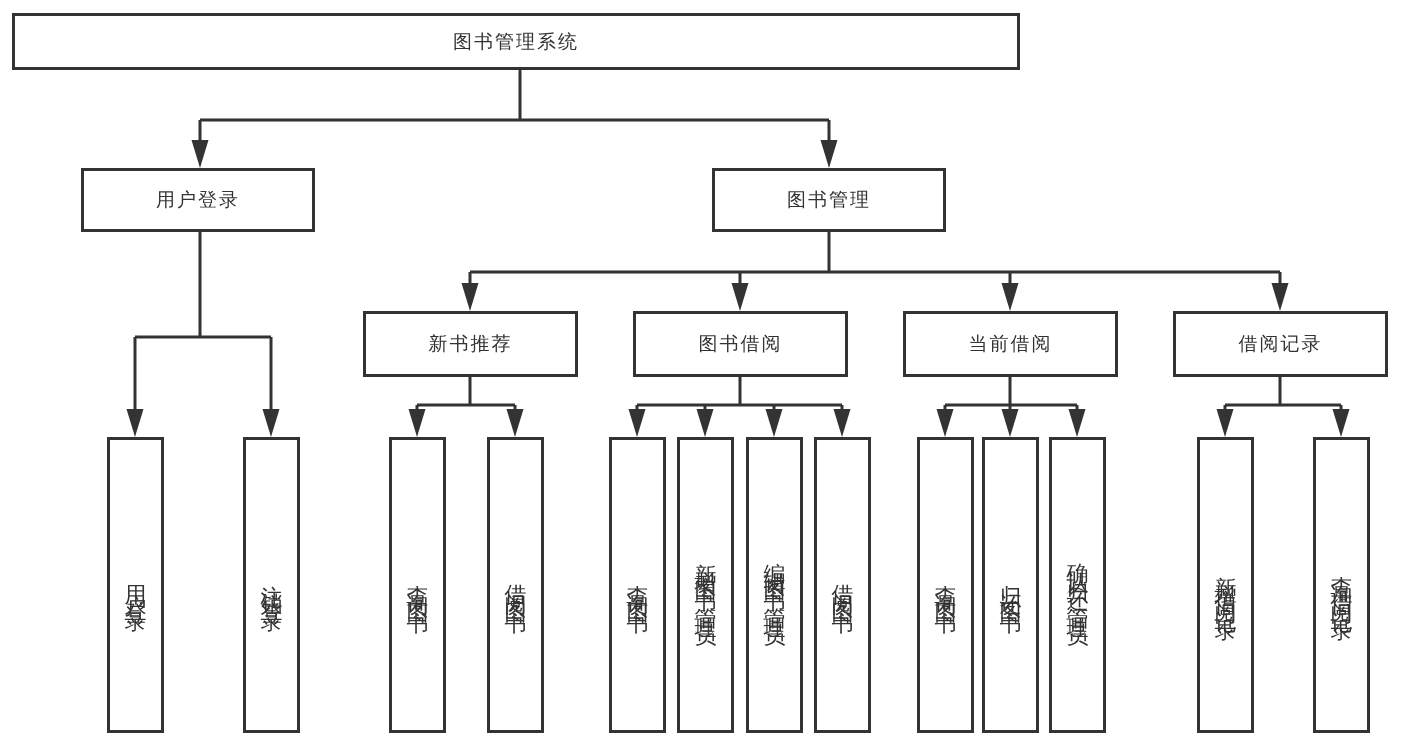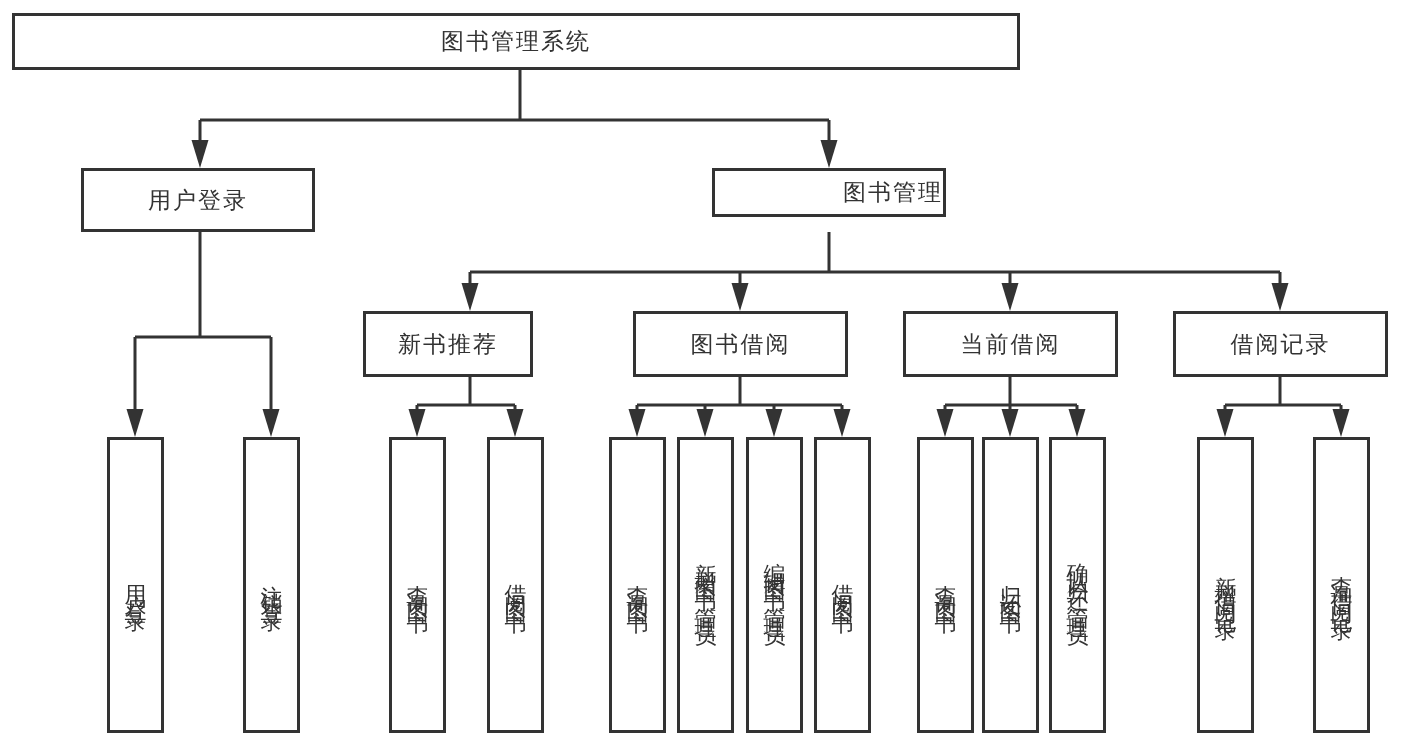--- a/index.html
+++ b/index.html
@@ -13,21 +13,21 @@
   .wires{position:absolute;left:0;top:0;width:1405px;height:747px;}
   .box{
     position:absolute;
     background:#ffffff;
     border:3px solid #333333;
     box-sizing:border-box;
     display:flex;align-items:center;justify-content:center;
     color:#333333;
     z-index:2;
   }
-  .hlabel{font-size:23px;letter-spacing:2px;white-space:nowrap;}
+  .hlabel{font-size:19px;letter-spacing:2px;white-space:nowrap;}
   .leaf .vtext{
     writing-mode:vertical-rl;
     text-orientation:mixed;
     font-size:22px;
     letter-spacing:9px;
     line-height:1;
     white-space:nowrap;
   }
   .watermark{
     position:absolute;
@@ -87,25 +87,25 @@
     </g>
   </svg>
 
   <div class="box" style="left:12px;top:13px;width:1008px;height:57px;">
     <span class="hlabel">图书管理系统</span>
   </div>
 
   <div class="box" style="left:81px;top:168px;width:234px;height:64px;">
     <span class="hlabel">用户登录</span>
   </div>
-  <div class="box" style="left:712px;top:168px;width:234px;height:49px;justify-content:flex-end;">
+  <div class="box" style="left:712px;top:168px;width:234px;height:64px;">
     <span class="hlabel">图书管理</span>
   </div>
 
-  <div class="box" style="left:363px;top:311px;width:170px;height:66px;">
+  <div class="box" style="left:363px;top:311px;width:215px;height:66px;">
     <span class="hlabel">新书推荐</span>
   </div>
   <div class="box" style="left:903px;top:311px;width:215px;height:66px;">
     <span class="hlabel">当前借阅</span>
   </div>
   <div class="box" style="left:633px;top:311px;width:215px;height:66px;">
     <span class="hlabel">图书借阅</span>
   </div>
   <div class="box" style="left:1173px;top:311px;width:215px;height:66px;">
     <span class="hlabel">借阅记录</span>

